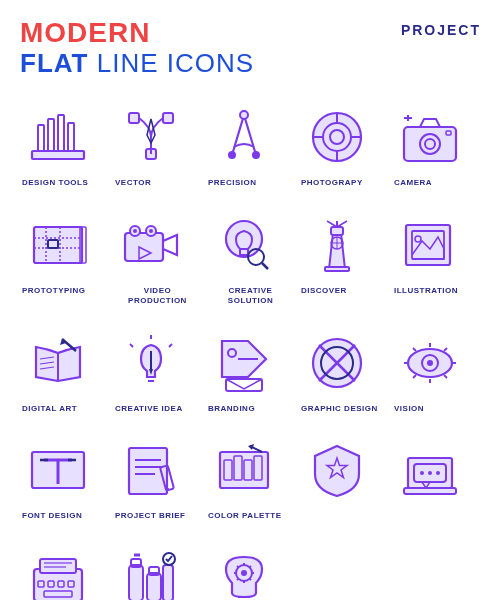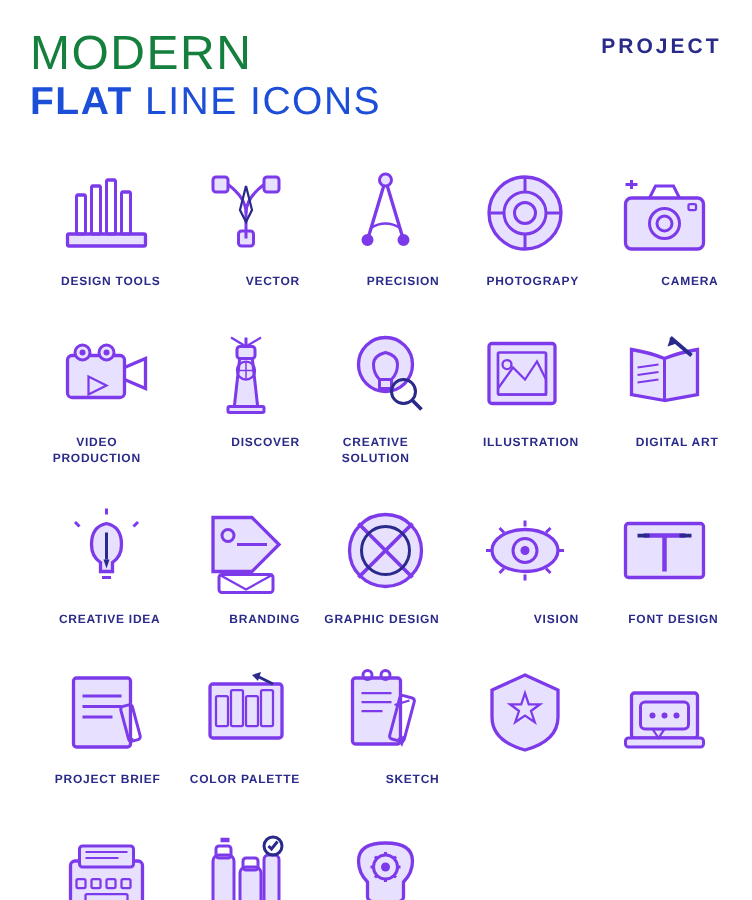--- a/index.html
+++ b/index.html
@@ -15,23 +15,23 @@
     }
     .header {
       width: 100%;
       display: flex;
       justify-content: space-between;
       align-items: flex-start;
       margin-bottom: 18px;
     }
     .title-block {}
     .title-line1 {
-      font-size: 32px;
-      font-weight: 400;
-      color: #15803d;
+      font-size: 28px;
+      font-weight: 700;
+      color: #ef4444;
       line-height: 1.1;
       letter-spacing: 1px;
       text-transform: uppercase;
     }
     .title-line2 {
       font-size: 26px;
       font-weight: 400;
       color: #1d4ed8;
       line-height: 1.1;
       letter-spacing: 1px;
@@ -47,21 +47,21 @@
     }
     .icons-grid {
       display: grid;
       grid-template-columns: repeat(5, 1fr);
       gap: 10px 4px;
       width: 100%;
     }
     .icon-cell {
       display: flex;
       flex-direction: column;
-      align-items: flex-end;
+      align-items: flex-start;
       justify-content: flex-start;
       padding: 6px 2px 4px 2px;
     }
     .icon-box {
       width: 72px;
       height: 72px;
       display: flex;
       align-items: center;
       justify-content: center;
       margin-bottom: 5px;
@@ -166,20 +166,36 @@
         <circle cx="32" cy="39" r="5" stroke="#7c3aea" stroke-width="2" fill="none"></circle>
 
         <line x1="10" y1="16" x2="10" y2="10" stroke="#7c3aea" stroke-width="2"></line>
         <line x1="6" y1="13" x2="14" y2="13" stroke="#7c3aea" stroke-width="2"></line>
         <rect x="48" y="26" width="5" height="4" rx="1" stroke="#7c3aea" stroke-width="1.5" fill="none"></rect>
       </svg>
     </div>
     <div class="icon-label">CAMERA</div>
   </div>
 
+  <div class="icon-cell">
+    <div class="icon-box">
+      <svg viewBox="0 0 64 64" fill="none" xmlns="http://www.w3.org/2000/svg">
+        <rect x="8" y="14" width="48" height="36" rx="2" stroke="#7c3aea" stroke-width="2.2" fill="#e8e0ff"></rect>
+
+        <line x1="8" y1="25" x2="56" y2="25" stroke="#7c3aea" stroke-width="1.5" stroke-dasharray="2,2"></line>
+        <line x1="8" y1="35" x2="56" y2="35" stroke="#7c3aea" stroke-width="1.5" stroke-dasharray="2,2"></line>
+        <line x1="20" y1="14" x2="20" y2="50" stroke="#7c3aea" stroke-width="1.5" stroke-dasharray="2,2"></line>
+        <line x1="34" y1="14" x2="34" y2="50" stroke="#7c3aea" stroke-width="1.5" stroke-dasharray="2,2"></line>
+        <rect x="22" y="27" width="10" height="8" rx="1" stroke="#2a2a8a" stroke-width="2" fill="none"></rect>
+
+        <rect x="54" y="14" width="6" height="36" rx="1" stroke="#7c3aea" stroke-width="1.5" fill="none"></rect>
+      </svg>
+    </div>
+    <div class="icon-label">PROTOTYPING</div>
+  </div>
 
   <div class="icon-cell">
     <div class="icon-box">
       <svg viewBox="0 0 64 64" fill="none" xmlns="http://www.w3.org/2000/svg">
         <rect x="6" y="20" width="38" height="28" rx="3" stroke="#7c3aea" stroke-width="2.2" fill="#e8e0ff"></rect>
         <polyline points="44,28 58,22 58,42 44,36" stroke="#7c3aea" stroke-width="2.2" fill="none"></polyline>
 
         <circle cx="16" cy="18" r="5" stroke="#7c3aea" stroke-width="2" fill="#e8e0ff"></circle>
         <circle cx="16" cy="18" r="2" fill="#7c3aea"></circle>
         <circle cx="32" cy="18" r="5" stroke="#7c3aea" stroke-width="2" fill="#e8e0ff"></circle>
@@ -187,52 +203,52 @@
 
         <polygon points="20,34 20,46 32,40" stroke="#7c3aea" stroke-width="1.5" fill="none"></polygon>
       </svg>
     </div>
     <div class="icon-label">VIDEO PRODUCTION</div>
   </div>
 
   <div class="icon-cell">
     <div class="icon-box">
       <svg viewBox="0 0 64 64" fill="none" xmlns="http://www.w3.org/2000/svg">
-
-        <polygon points="24,56 28,20 36,20 40,56" stroke="#7c3aea" stroke-width="2" fill="#e8e0ff"></polygon>
-        <rect x="20" y="54" width="24" height="4" rx="1" stroke="#7c3aea" stroke-width="2" fill="#e8e0ff"></rect>
-        <rect x="26" y="14" width="12" height="8" rx="2" stroke="#7c3aea" stroke-width="2" fill="#e8e0ff"></rect>
-
-        <line x1="32" y1="14" x2="32" y2="8" stroke="#7c3aea" stroke-width="2"></line>
-        <line x1="32" y1="14" x2="22" y2="8" stroke="#7c3aea" stroke-width="1.5"></line>
-        <line x1="32" y1="14" x2="42" y2="8" stroke="#7c3aea" stroke-width="1.5"></line>
-
-        <circle cx="32" cy="30" r="6" stroke="#7c3aea" stroke-width="1.5" fill="none"></circle>
-        <line x1="32" y1="24" x2="32" y2="36" stroke="#7c3aea" stroke-width="1"></line>
-        <line x1="26" y1="30" x2="38" y2="30" stroke="#7c3aea" stroke-width="1"></line>
-      </svg>
-    </div>
-    <div class="icon-label">DISCOVER</div>
-  </div>
-
-  <div class="icon-cell">
-    <div class="icon-box">
-      <svg viewBox="0 0 64 64" fill="none" xmlns="http://www.w3.org/2000/svg">
         <circle cx="32" cy="26" r="18" stroke="#7c3aea" stroke-width="2.2" fill="#e8e0ff"></circle>
 
         <path d="M24 26 Q24 20 32 18 Q40 20 40 26 Q40 32 36 36 L28 36 Q24 32 24 26Z" stroke="#7c3aea" stroke-width="2" fill="none"></path>
         <line x1="28" y1="36" x2="28" y2="42" stroke="#7c3aea" stroke-width="2"></line>
         <line x1="36" y1="36" x2="36" y2="42" stroke="#7c3aea" stroke-width="2"></line>
         <line x1="27" y1="42" x2="37" y2="42" stroke="#7c3aea" stroke-width="2"></line>
 
         <circle cx="44" cy="44" r="8" stroke="#2a2a8a" stroke-width="2" fill="none"></circle>
         <line x1="50" y1="50" x2="56" y2="56" stroke="#2a2a8a" stroke-width="2.5"></line>
       </svg>
     </div>
     <div class="icon-label">CREATIVE SOLUTION</div>
+  </div>
+
+  <div class="icon-cell">
+    <div class="icon-box">
+      <svg viewBox="0 0 64 64" fill="none" xmlns="http://www.w3.org/2000/svg">
+
+        <polygon points="24,56 28,20 36,20 40,56" stroke="#7c3aea" stroke-width="2" fill="#e8e0ff"></polygon>
+        <rect x="20" y="54" width="24" height="4" rx="1" stroke="#7c3aea" stroke-width="2" fill="#e8e0ff"></rect>
+        <rect x="26" y="14" width="12" height="8" rx="2" stroke="#7c3aea" stroke-width="2" fill="#e8e0ff"></rect>
+
+        <line x1="32" y1="14" x2="32" y2="8" stroke="#7c3aea" stroke-width="2"></line>
+        <line x1="32" y1="14" x2="22" y2="8" stroke="#7c3aea" stroke-width="1.5"></line>
+        <line x1="32" y1="14" x2="42" y2="8" stroke="#7c3aea" stroke-width="1.5"></line>
+
+        <circle cx="32" cy="30" r="6" stroke="#7c3aea" stroke-width="1.5" fill="none"></circle>
+        <line x1="32" y1="24" x2="32" y2="36" stroke="#7c3aea" stroke-width="1"></line>
+        <line x1="26" y1="30" x2="38" y2="30" stroke="#7c3aea" stroke-width="1"></line>
+      </svg>
+    </div>
+    <div class="icon-label">DISCOVER</div>
   </div>
 
   <div class="icon-cell">
     <div class="icon-box">
       <svg viewBox="0 0 64 64" fill="none" xmlns="http://www.w3.org/2000/svg">
         <rect x="8" y="12" width="44" height="40" rx="2" stroke="#7c3aea" stroke-width="2.2" fill="#e8e0ff"></rect>
         <rect x="14" y="18" width="32" height="28" rx="1" stroke="#7c3aea" stroke-width="1.8" fill="none"></rect>
 
         <polyline points="14,42 24,28 32,36 40,24 46,36 46,46 14,46" stroke="#7c3aea" stroke-width="1.5" fill="none"></polyline>
         <circle cx="20" cy="26" r="3" stroke="#7c3aea" stroke-width="1.5" fill="none"></circle>
@@ -368,38 +384,20 @@
         <rect x="32" y="22" width="8" height="20" rx="1" stroke="#7c3aea" stroke-width="1.5" fill="none"></rect>
         <rect x="42" y="18" width="8" height="24" rx="1" stroke="#7c3aea" stroke-width="1.5" fill="none"></rect>
 
         <line x1="38" y1="8" x2="50" y2="14" stroke="#2a2a8a" stroke-width="2"></line>
         <polygon points="36,8 42,6 40,12" fill="#2a2a8a"></polygon>
       </svg>
     </div>
     <div class="icon-label">COLOR PALETTE</div>
   </div>
 
-  <div class="icon-cell">
-    <div class="icon-box">
-      <svg viewBox="0 0 64 64" fill="none" xmlns="http://www.w3.org/2000/svg">
-        <rect x="10" y="10" width="32" height="44" rx="2" stroke="#7c3aea" stroke-width="2.2" fill="#e8e0ff"></rect>
-        <line x1="16" y1="20" x2="36" y2="20" stroke="#7c3aea" stroke-width="1.5"></line>
-        <line x1="16" y1="26" x2="36" y2="26" stroke="#7c3aea" stroke-width="1.5"></line>
-        <line x1="16" y1="32" x2="30" y2="32" stroke="#7c3aea" stroke-width="1.5"></line>
-
-        <rect x="38" y="22" width="10" height="30" rx="2" stroke="#7c3aea" stroke-width="2" fill="none" transform="rotate(15,43,37)"></rect>
-        <polygon points="40,50 46,48 43,56" fill="#7c3aea"></polygon>
-        <line x1="38" y1="28" x2="48" y2="25" stroke="#7c3aea" stroke-width="1.5"></line>
-
-        <circle cx="20" cy="8" r="3" stroke="#7c3aea" stroke-width="2" fill="none"></circle>
-        <circle cx="32" cy="8" r="3" stroke="#7c3aea" stroke-width="2" fill="none"></circle>
-      </svg>
-    </div>
-    <div class="icon-label">SKETCH</div>
-  </div>
 
   <div class="icon-cell">
     <div class="icon-box">
       <svg viewBox="0 0 64 64" fill="none" xmlns="http://www.w3.org/2000/svg">
 
         <path d="M32 8 L54 18 L54 36 Q54 52 32 58 Q10 52 10 36 L10 18 Z" stroke="#7c3aea" stroke-width="2.2" fill="#e8e0ff"></path>
 
         <polygon points="32,20 34.5,27.5 42,27.5 36,32 38.5,39.5 32,35 25.5,39.5 28,32 22,27.5 29.5,27.5" stroke="#7c3aea" stroke-width="1.5" fill="none"></polygon>
       </svg>
     </div>

